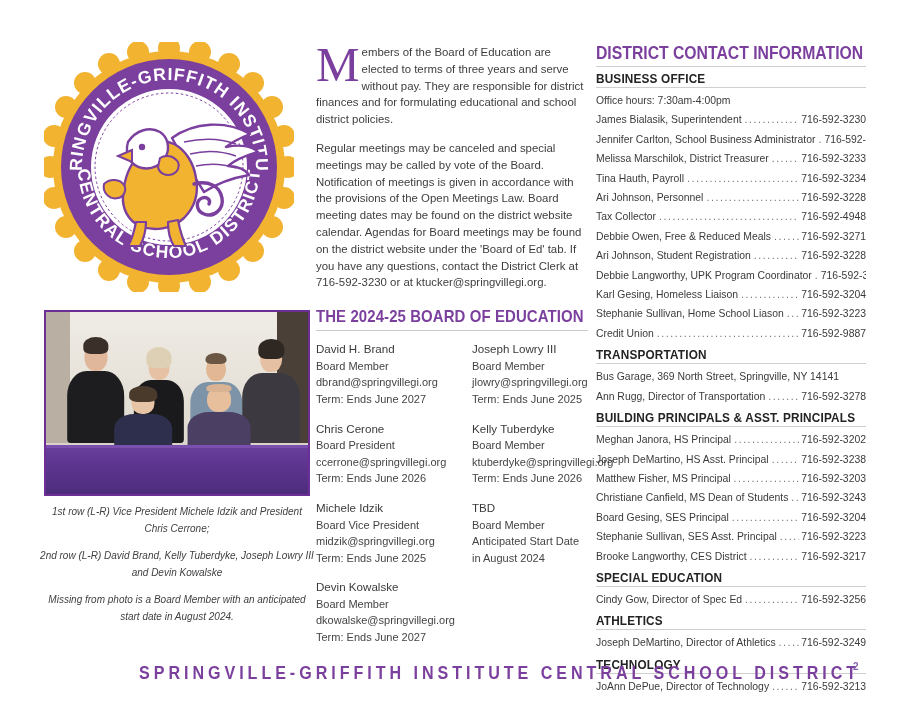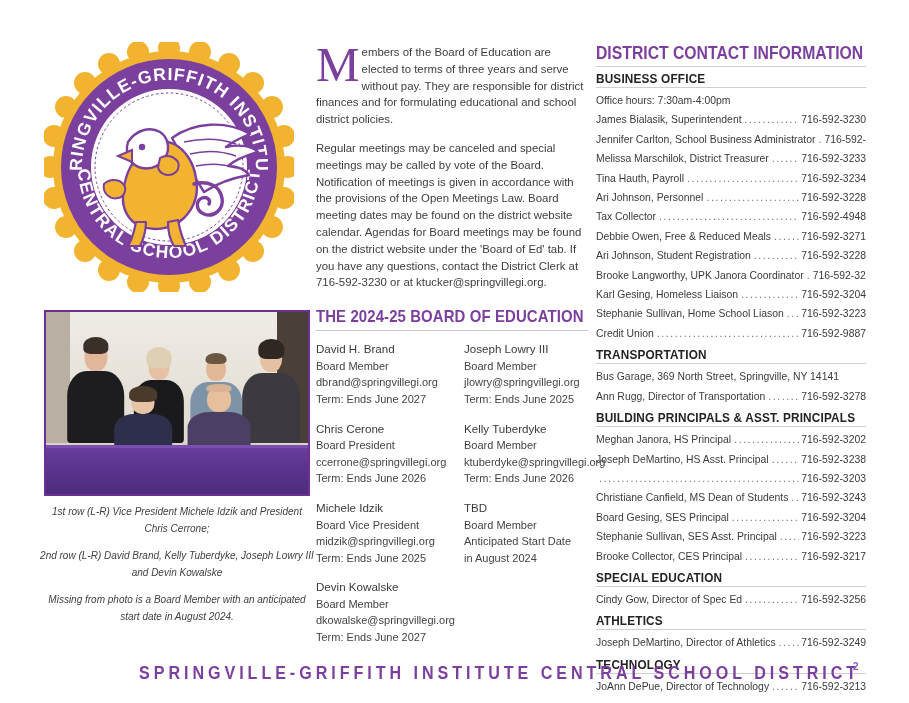--- a/index.html
+++ b/index.html
@@ -139,21 +139,21 @@
   .sec-title-rule {
     border-bottom: 1px solid #c9c9c9;
     margin-bottom: 9px;
     width: 100%;
   }
 
   .boe-title-wrap { margin-top: 16px; }
 
   .boe-grid {
     display: flex;
-    gap: 16px;
+    gap: 24px;
     margin-top: 10px;
   }
   .boe-col { width: 132px; }
   .boe-member { margin-bottom: 13px; }
   .boe-member:last-child { margin-bottom: 0; }
   .boe-name {
     font-size: 11.6px;
     color: #3a3a3a;
     line-height: 16.6px;
   }
@@ -509,21 +509,21 @@
             <span class="c-label">Debbie Owen, Free &amp; Reduced Meals</span>
             <span class="c-dots">................................................................................</span>
             <span class="c-phone">716-592-3271</span>
           </div>
           <div class="contact-row">
             <span class="c-label">Ari Johnson, Student Registration</span>
             <span class="c-dots">................................................................................</span>
             <span class="c-phone">716-592-3228</span>
           </div>
           <div class="contact-row">
-            <span class="c-label">Brooke Langworthy, UPK Janora Coordinator</span>
+            <span class="c-label">Debbie Langworthy, UPK Program Coordinator</span>
             <span class="c-dots">................................................................................</span>
             <span class="c-phone">716-592-3217</span>
           </div>
           <div class="contact-row">
             <span class="c-label">Karl Gesing, Homeless Liaison</span>
             <span class="c-dots">................................................................................</span>
             <span class="c-phone">716-592-3204</span>
           </div>
           <div class="contact-row">
             <span class="c-label">Stephanie Sullivan, Home School Liason</span>
@@ -555,40 +555,41 @@
             <span class="c-label">Meghan Janora, HS Principal</span>
             <span class="c-dots">................................................................................</span>
             <span class="c-phone">716-592-3202</span>
           </div>
           <div class="contact-row">
             <span class="c-label">Joseph DeMartino, HS Asst. Principal</span>
             <span class="c-dots">................................................................................</span>
             <span class="c-phone">716-592-3238</span>
           </div>
           <div class="contact-row">
+            <span class="c-label">Matthew Fisher, MS Principal</span>
             <span class="c-dots">................................................................................</span>
             <span class="c-phone">716-592-3203</span>
           </div>
           <div class="contact-row">
             <span class="c-label">Christiane Canfield, MS Dean of Students</span>
             <span class="c-dots">................................................................................</span>
             <span class="c-phone">716-592-3243</span>
           </div>
           <div class="contact-row">
             <span class="c-label">Board Gesing, SES Principal</span>
             <span class="c-dots">................................................................................</span>
             <span class="c-phone">716-592-3204</span>
           </div>
           <div class="contact-row">
             <span class="c-label">Stephanie Sullivan, SES Asst. Principal</span>
             <span class="c-dots">................................................................................</span>
             <span class="c-phone">716-592-3223</span>
           </div>
           <div class="contact-row">
-            <span class="c-label">Brooke Collector, CES Principal</span>
+            <span class="c-label">Brooke Langworthy, CES District</span>
             <span class="c-dots">................................................................................</span>
             <span class="c-phone">716-592-3217</span>
           </div>
         </div>
         <div>
           <div class="grp-head">SPECIAL EDUCATION</div>
           <div class="grp-rule"></div>
           <div class="contact-row">
             <span class="c-label">Cindy Gow, Director of Spec Ed</span>
             <span class="c-dots">................................................................................</span>

